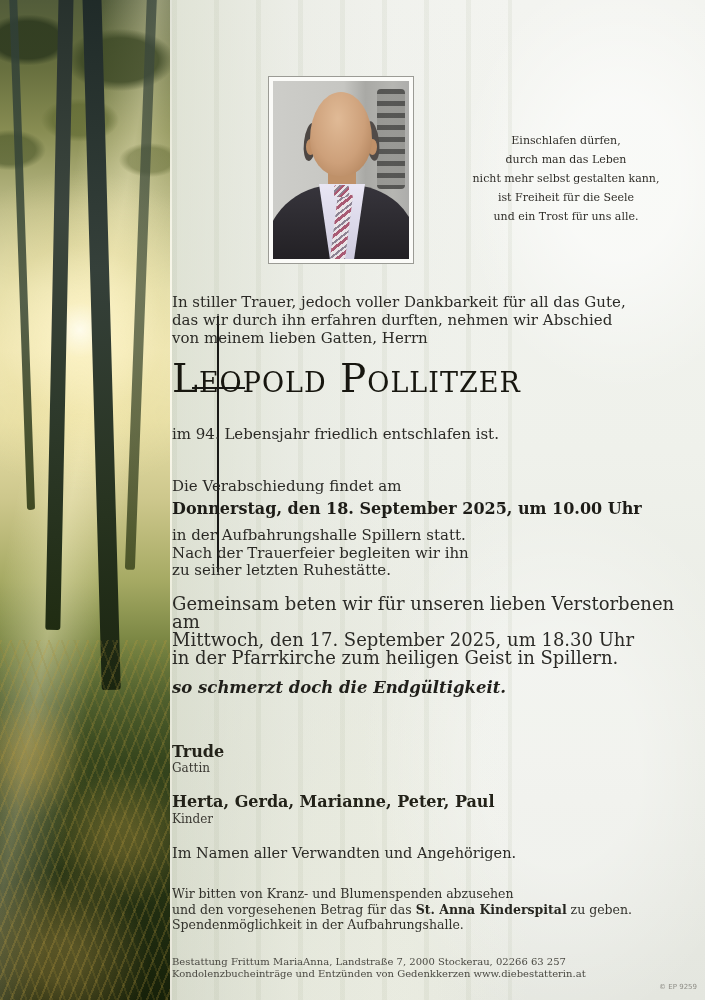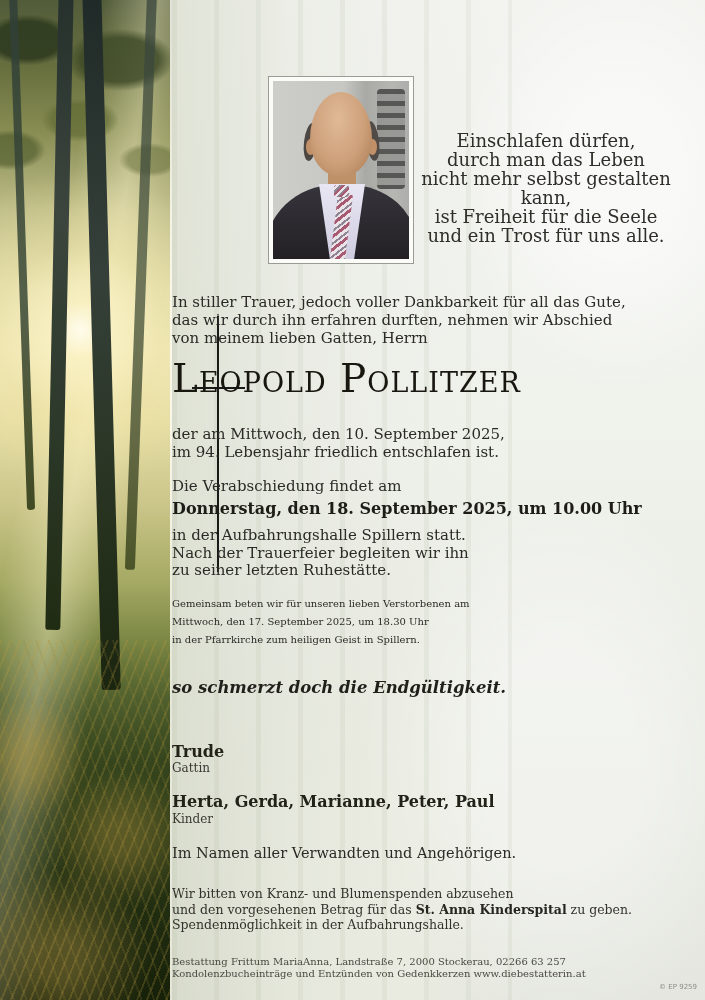--- a/index.html
+++ b/index.html
@@ -82,29 +82,29 @@
     border-radius:46% 44% 0 0 / 88% 80% 0 0;}
   .shirt{position:absolute;left:46px;top:103px;width:46px;height:76px;
     background:linear-gradient(#e9e6f4,#cfccdf);
     clip-path:polygon(0 0,100% 0,76% 100%,24% 100%);}
   .tie{position:absolute;left:61px;top:112px;width:15px;height:68px;border-radius:3px;transform:rotate(7deg);
     background:repeating-linear-gradient(135deg,#a95a73 0 3px,#eae4e8 3px 6px,#8d8494 6px 8px,#e8e2e6 8px 10px);}
   .tie-knot{position:absolute;left:61px;top:104px;width:15px;height:12px;border-radius:3px;
     background:repeating-linear-gradient(135deg,#a95a73 0 2px,#eae4e8 2px 4px,#8d8494 4px 6px);}
   
   .tblock{position:absolute;left:172px;width:533px;text-align:left;color:#2b2a26;}
-  .poem{position:absolute;left:408px;top:131px;width:276px;text-align:center;
-    font-size:18px;line-height:19px;color:#302e29;}
+  .poem{position:absolute;left:428px;top:131px;width:276px;text-align:center;
+    font-size:11px;line-height:19px;color:#302e29;}
   .intro{top:293px;font-size:15px;line-height:18px;}
   .name{top:356px;font-size:39px;font-variant:small-caps;letter-spacing:1px;color:#17160f;}
   .death{top:426px;font-size:15px;line-height:17.5px;}
   .vab{top:477px;font-size:15px;}
   .vab-date{top:499px;font-size:16px;font-weight:bold;color:#1d1c17;}
   .halle{top:527px;font-size:15px;line-height:17.5px;}
-  .prayer{top:595px;font-size:10px;line-height:18px;}
+  .prayer{top:595px;font-size:18px;line-height:18px;}
   .quote{top:677px;font-size:16.5px;line-height:21px;font-style:italic;font-weight:bold;color:#201f1a;}
   .m-names{font-size:16px;font-weight:bold;color:#232219;}
   .m-rel{font-size:12px;color:#3a3832;}
   .trude{top:742px;}
   .gattin{top:761px;}
   .kinder-n{top:792px;font-size:16px;}
   .kinder-l{top:812px;}
   .imnamen{top:845px;font-size:14.5px;}
   .donation{top:886px;font-size:12.5px;line-height:15.5px;color:#33322c;}
   .donation b{color:#26251f;}
@@ -158,21 +158,20 @@
 
   <div class="tblock intro">
     <div>In stiller Trauer, jedoch voller Dankbarkeit für all das Gute,</div>
     <div>das wir durch ihn erfahren durften, nehmen wir Abschied</div>
     <div>von meinem lieben Gatten, Herrn</div>
   </div>
 
   <div class="tblock name">Leopold Pollitzer</div>
 
   <div class="tblock death">
-    <div>der am Mittwoch, den 10. September 2025,</div>
     <div>im 94. Lebensjahr friedlich entschlafen ist.</div>
   </div>
 
   <div class="tblock vab">Die Verabschiedung findet am</div>
   <div class="tblock vab-date">Donnerstag, den 18. September 2025, um 10.00 Uhr</div>
   <div class="tblock halle">
     <div>in der Aufbahrungshalle Spillern statt.</div>
     <div>Nach der Trauerfeier begleiten wir ihn</div>
     <div>zu seiner letzten Ruhestätte.</div>
   </div>

